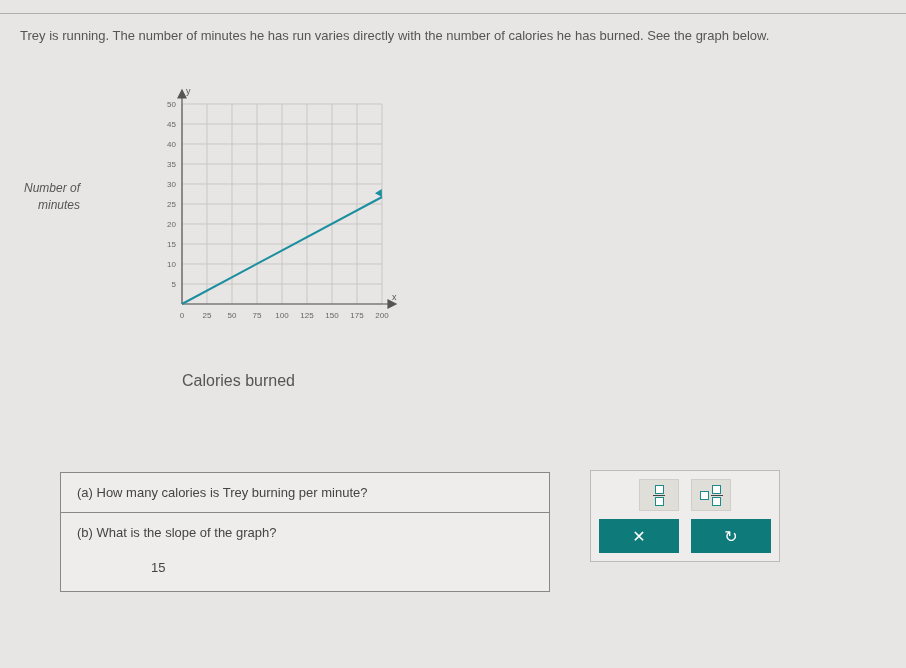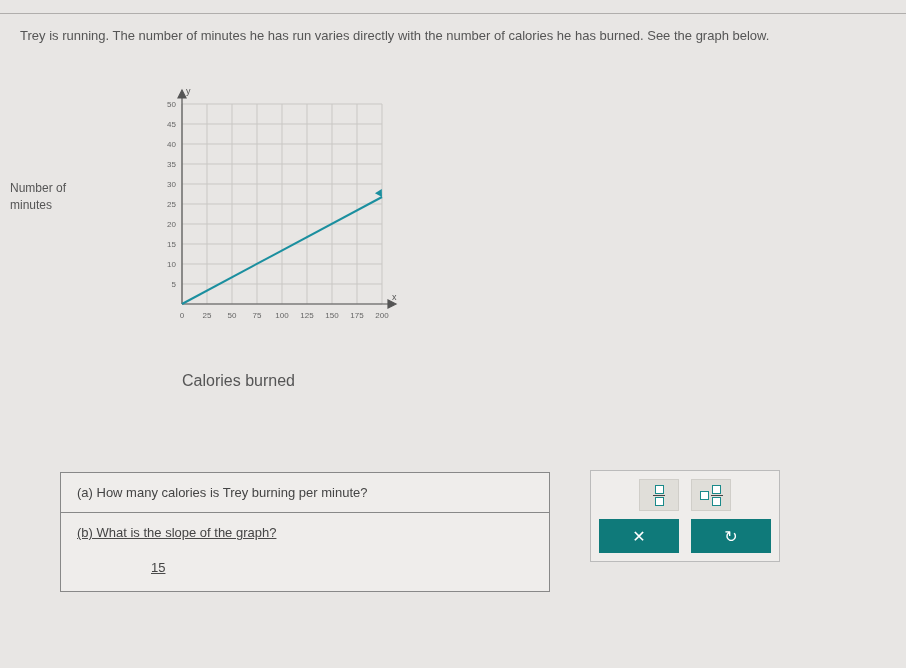--- a/index.html
+++ b/index.html
@@ -34,21 +34,23 @@
       width: 360px;
       height: 280px;
     }
     .y-axis-label {
       position: absolute;
       top: 106px;
       left: -82px;
       width: 70px;
       font-size: 12px;
       color: #555;
+      text-align: right;
       line-height: 1.4;
+      font-style: italic;
     }
     .x-axis-label {
       position: absolute;
       bottom: -36px;
       left: 90px;
       font-size: 16px;
       color: #555;
     }
     .chart-svg {
       position: absolute;
@@ -57,21 +59,21 @@
     .answers-area {
       position: absolute;
       top: 472px;
       left: 60px;
       width: 490px;
     }
     .answer-box {
       border: 1px solid #888;
       background: #efedeb;
     }
-    .answer-box + .answer-box { border-top: none; text-decoration: underline; }
+    .answer-box + .answer-box { border-top: none; }
     .q-row {
       padding: 12px 16px;
       font-size: 13px;
       color: #444;
     }
     .a-row {
       padding: 8px 16px 16px 90px;
       font-size: 13px;
       color: #444;
     }

